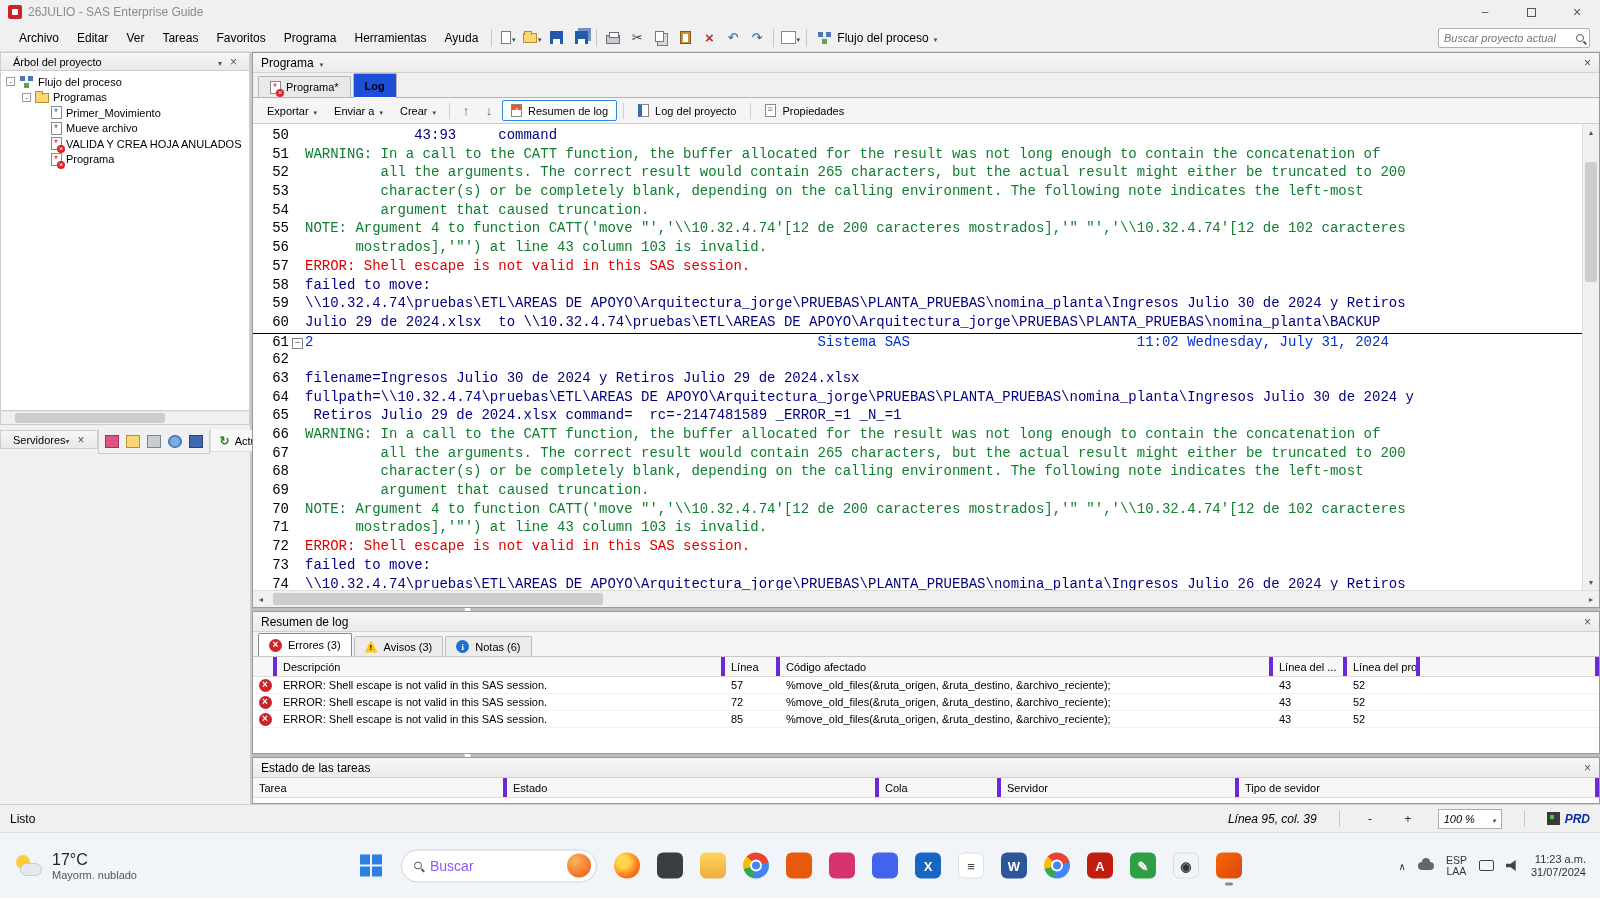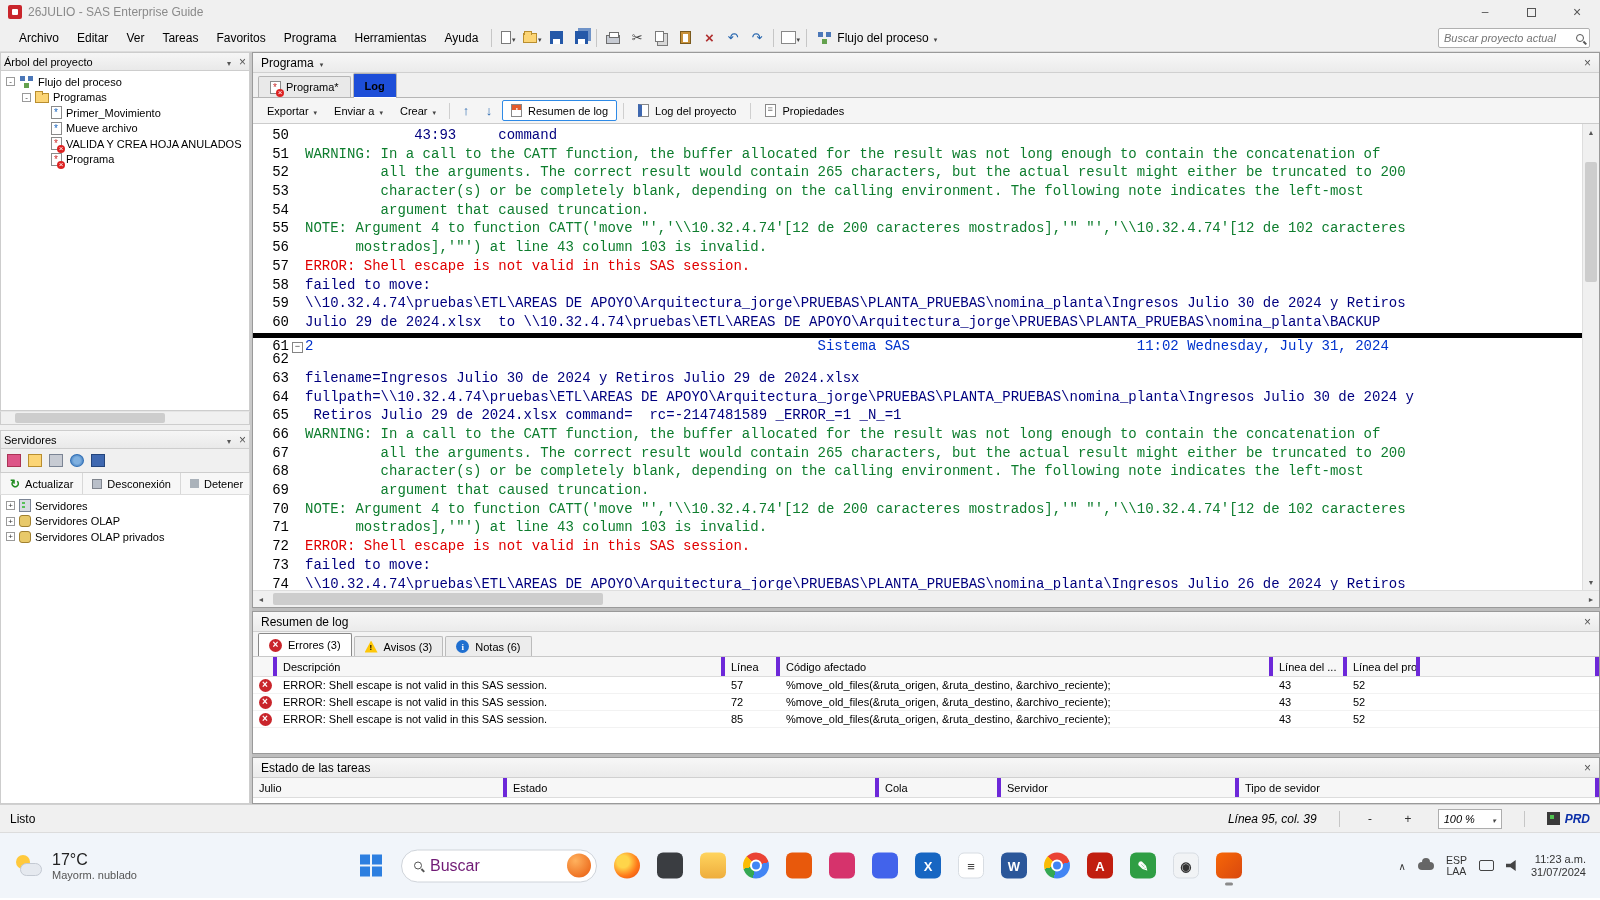--- a/index.html
+++ b/index.html
@@ -45,42 +45,42 @@
   .ic-flow { width:15px; height:13px; position:relative; flex:none; }
   .ic-flow::before { content:""; position:absolute; left:1px; top:1px; width:5px; height:5px; background:#4b77b8; box-shadow:8px 0 0 #4b77b8, 4px 7px 0 #64a14e; }
   .proj-search { margin-left:auto; width:152px; height:20px; border:1px solid #b0b0b0; background:#fff; display:flex; align-items:center; padding:0 5px; border-radius:2px; }
   .proj-search input { border:none; outline:none; flex:1; min-width:0; font-style:italic; color:#8a8a8a; font-size:11px; font-family:"Liberation Sans",sans-serif; background:transparent; }
   .mag { width:8px; height:8px; border:1.5px solid #555; border-radius:50%; position:relative; flex:none; }
   .mag::after { content:""; position:absolute; width:4px; height:1.5px; background:#555; transform:rotate(45deg); left:6px; top:7px; }
 
   
   .workspace { display:flex; height:752px; background:#bdbdbd; }
   .left-col { width:252px; background:#f0f0f0; border-right:2px solid #c9c9c9; display:flex; flex-direction:column; flex:none; }
-  .panel-header { height:19px; background:linear-gradient(#f6f6f6,#e9e9e9); border:1px solid #cdcdcd; display:flex; align-items:center; padding:0 3px; font-size:11px; flex:none; }
+  .panel-header { height:19px; background:linear-gradient(#f6f6f6,#e9e9e9); border:1px solid #cdcdcd; display:flex; align-items:center; padding:0 12px; font-size:11px; flex:none; }
   .ph-controls { margin-left:auto; display:flex; gap:8px; color:#555; align-items:center; }
   .ph-chev::after { content:"▾"; font-size:8px; }
   .ph-close::after { content:"×"; font-size:12px; }
   .tree { background:#fff; border:1px solid #cdcdcd; border-top:none; overflow:hidden; padding:3px 0 0 5px; font-size:11px; }
   .proj-tree { height:340px; }
   .tree-row { display:flex; align-items:center; height:15.5px; gap:4px; white-space:nowrap; }
   .ind1 { padding-left:16px; } .ind2 { padding-left:32px; }
   .exp { width:9px; height:9px; font-size:8px; line-height:7px; text-align:center; color:#333; flex:none; background:transparent; }
   .exp.boxed { border:1px solid #9a9a9a; background:#fff; }
   .ti { flex:none; }
   .ic-folder { width:14px; height:10px; background:#fcd575; border:1px solid #b98e2f; position:relative; margin-top:2px; }
   .ic-folder::before { content:""; position:absolute; top:-3px; left:-1px; width:6px; height:3px; background:#fcd575; border:1px solid #b98e2f; border-bottom:none; }
   .ic-program { width:11px; height:13px; background:#fff; border:1px solid #8a8a8a; position:relative; }
   .ic-program::after { content:"*"; position:absolute; top:0px; left:2px; font-size:10px; color:#1c66c0; }
   .ic-programx { width:11px; height:13px; background:#fff; border:1px solid #8a8a8a; position:relative; }
   .ic-programx::after { content:"*"; position:absolute; top:0px; left:2px; font-size:10px; color:#c92b2b; }
   .ic-programx::before { content:"×"; position:absolute; right:-4px; bottom:-4px; width:8px; height:8px; background:#d22; color:#fff; font-size:8px; line-height:8px; text-align:center; border-radius:50%; z-index:1; }
   .hscroll-sm { height:14px; background:#f0f0f0; border:1px solid #cdcdcd; border-top:1px solid #e5e5e5; display:flex; align-items:center; flex:none; }
   .hthumb-sm { margin-left:14px; width:150px; height:10px; background:#cdcdcd; border-radius:2px; }
 
-  .servers-panel { flex:1; display:flex; flex-direction:column; margin-top:5px; min-height:0; }
+  .servers-panel { flex:1; display:flex; flex-direction:row; margin-top:5px; min-height:0; }
   .srv-toolbar { height:24px; background:#f0f0f0; border:1px solid #cdcdcd; border-top:none; display:flex; align-items:center; gap:7px; padding:0 6px; flex:none; }
   .sicon { width:14px; height:13px; flex:none; }
   .s1 { background:#d58; border:1px solid #a35; }
   .s2 { background:#fcd575; border:1px solid #b98e2f; }
   .s3 { background:#c7cbd3; border:1px solid #7b8494; }
   .s4 { background:radial-gradient(circle,#7fb0e0 40%,#2e6db4); border-radius:50%; border:1px solid #2e6db4; }
   .s5 { background:#3f68b0; border:1px solid #24457c; }
   .srv-actions { height:22px; background:#f7f7f7; border:1px solid #ddd; border-top:none; display:flex; align-items:center; font-size:11px; flex:none; }
   .act { padding:0 9px; display:flex; gap:5px; align-items:center; border-right:1px solid #d8d8d8; height:100%; }
   .ic-refresh::before { content:"↻"; color:#1f8c1f; font-size:12px; font-weight:bold; }
@@ -114,21 +114,21 @@
   .ic-sum { width:11px; height:13px; border:1px solid #888; background:linear-gradient(#e45b2c 0 5px,#fff 5px); position:relative; flex:none; }
   .ic-sum::after { content:"!"; position:absolute; left:3.5px; top:1px; color:#fff; font-size:8px; font-weight:bold; }
   .ic-plog { width:11px; height:13px; border:1px solid #888; background:#fff; border-left:4px solid #3f68b0; flex:none; }
   .ic-props { width:11px; height:13px; border:1px solid #888; background:#fff; position:relative; flex:none; }
   .ic-props::after { content:"≡"; position:absolute; left:1px; top:-1px; font-size:9px; color:#777; }
 
   .log-wrap { flex:1; display:flex; min-height:0; }
   .log-scroll { flex:1; min-width:0; overflow:hidden; padding-top:3px;
     font-family:"Liberation Mono","DejaVu Sans Mono",monospace; font-size:14px; }
   .log-row { display:flex; height:18.7px; white-space:pre; align-items:flex-start; }
-  .log-row.page-sep { border-top:5px solid #000000; }
+  .log-row.page-sep { border-top:1px solid #000000; }
   .log-num { width:38px; text-align:right; color:#000; flex:none; padding-right:2px; }
   .log-mark { width:14px; flex:none; position:relative; height:100%; }
   .log-mark.marked { }
   .log-mark.marked::before { content:"−"; position:absolute; left:1px; top:4px; width:9px; height:9px; border:1px solid #848484; background:#fff; font-size:9px; line-height:8px; text-align:center; color:#333; }
   .log-text { flex:none; }
   .lt-plain { color:#00007f; }
   .lt-warning { color:#0e7d2e; }
   .lt-note { color:#0e7d2e; }
   .lt-error { color:#e00000; }
   .lt-header { color:#0033cc; }
@@ -178,21 +178,21 @@
   .weather { display:flex; align-items:center; gap:8px; }
   .wicon { width:30px; height:22px; position:relative; flex:none; }
   .wicon::before { content:""; position:absolute; left:2px; top:0; width:14px; height:14px; border-radius:50%; background:#ffc93c; }
   .wicon::after { content:""; position:absolute; left:6px; top:8px; width:20px; height:11px; border-radius:7px; background:#e5e9ef; border:1px solid #c3c9d2; }
   .wtemp { font-size:16px; color:#222; }
   .wdesc { font-size:11px; color:#555; }
   .tb-center { position:absolute; left:50%; top:50%; transform:translate(-50%,-50%); display:flex; align-items:center; gap:17px; }
   .start { width:26px; height:26px; display:grid; grid-template-columns:10px 10px; grid-template-rows:10px 10px; gap:2px; place-content:center; }
   .start i { display:block; background:#2d7fe0; }
   .search-pill { width:196px; height:33px; border-radius:17px; background:#fff; border:1px solid #cfd4da; display:flex; align-items:center; padding:0 5px 0 12px; gap:8px; }
-  .search-pill .label { color:#701a75; font-size:16px; flex:1; }
+  .search-pill .label { color:#8b5cf6; font-size:14px; flex:1; }
   .sball { width:24px; height:24px; border-radius:50%; background:radial-gradient(circle at 35% 30%,#ffb25e,#e8590c); flex:none; }
   .tapp { width:26px; height:26px; border-radius:6px; display:flex; align-items:center; justify-content:center; color:#fff; font-size:13px; font-weight:bold; position:relative; flex:none; }
   .run-ind { position:absolute; bottom:-7px; left:50%; transform:translateX(-50%); width:8px; height:3px; border-radius:2px; background:#8a8a8a; display:none; }
   .run-ind.show { display:block; }
   .a-firefox { background:radial-gradient(circle at 35% 35%,#ffd54a 0 25%,#ff7a1a 60%,#e3420c 100%); border-radius:50%; }
   .a-dark { background:#3a3d41; }
   .a-folder { background:linear-gradient(#ffd45e,#eead3d); }
   .a-chrome { border-radius:50%; background:conic-gradient(from -45deg,#ea4335 0 120deg,#4285f4 120deg 240deg,#34a853 240deg 300deg,#fbbc05 300deg 360deg); }
   .a-chrome::after { content:""; position:absolute; inset:7px; border-radius:50%; background:#4285f4; border:2px solid #fff; }
   .a-orange { background:#e8590c; }
@@ -680,21 +680,21 @@
             </div>
           </div>
       </div>
 
       <div class="panel tasks-panel">
         <div class="prog-header">
           <span>Estado de las tareas</span>
           <span class="ph-close"></span>
         </div>
         <div class="grid5 grid-head">
-          <div>Julio</div>
+          <div>Tarea</div>
           <div>Estado</div>
           <div>Cola</div>
           <div>Servidor</div>
           <div>Tipo de sevidor</div>
         </div>
       </div>
 
     </div>
   </div>
 

